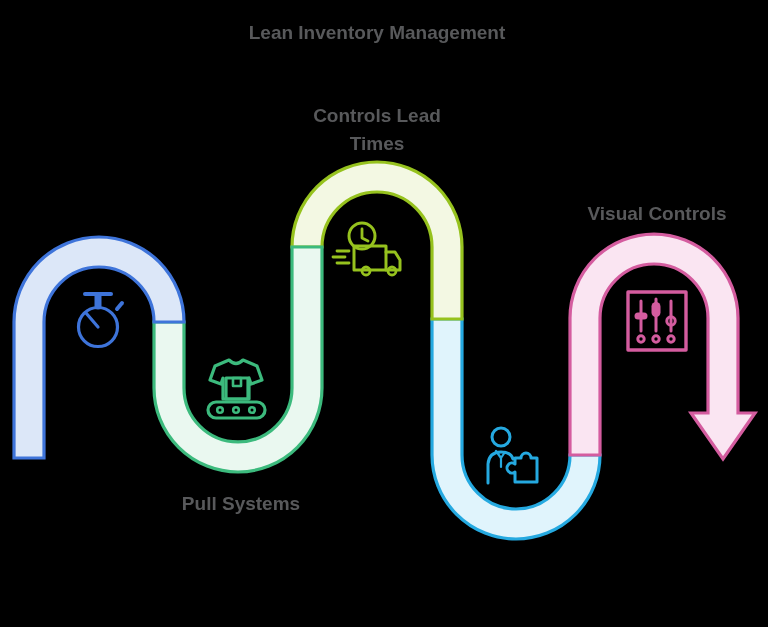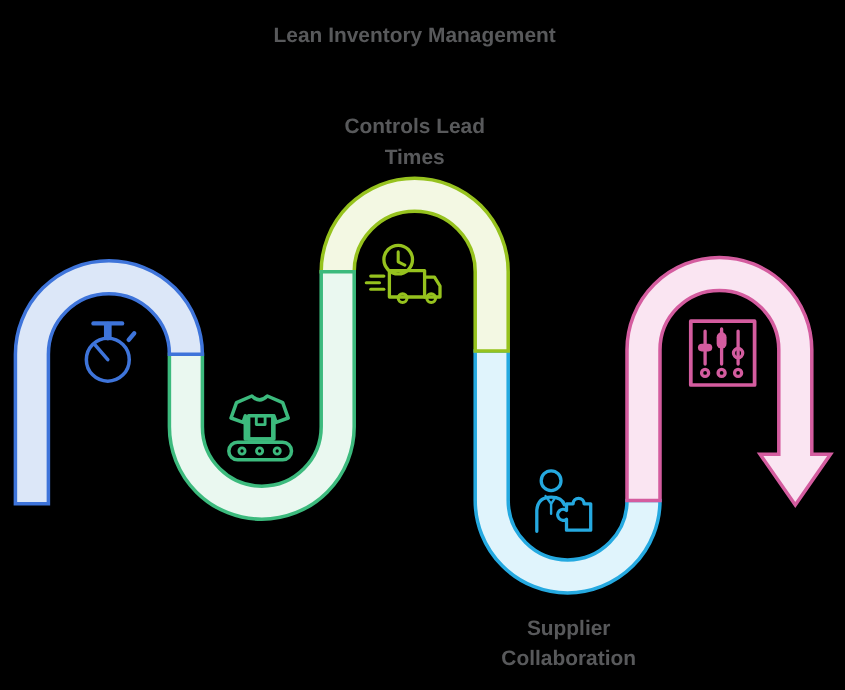--- a/index.html
+++ b/index.html
@@ -81,18 +81,19 @@
       <circle cx="671" cy="321" r="4.2" stroke-width="3"></circle>
       <circle cx="641" cy="339" r="3.2" stroke-width="3"></circle>
       <circle cx="656" cy="339" r="3.2" stroke-width="3"></circle>
       <circle cx="671" cy="339" r="3.2" stroke-width="3"></circle>
     </g>
   </svg>
 
   <div class="lbl title" style="left:377px;top:19px;">Lean Inventory Management</div>
 
 
+  <div class="lbl" style="left:241px;top:490px;">Pull Systems</div>
 
   <div class="lbl wrap" style="left:377px;top:102px;width:180px;">Controls Lead Times</div>
 
-  <div class="lbl wrap" style="left:517px;top:558px;width:160px;">Supplier Collaboration</div>
 
+  <div class="lbl" style="left:657px;top:200px;">Visual Controls</div>
 </div>
 
 </body></html>

